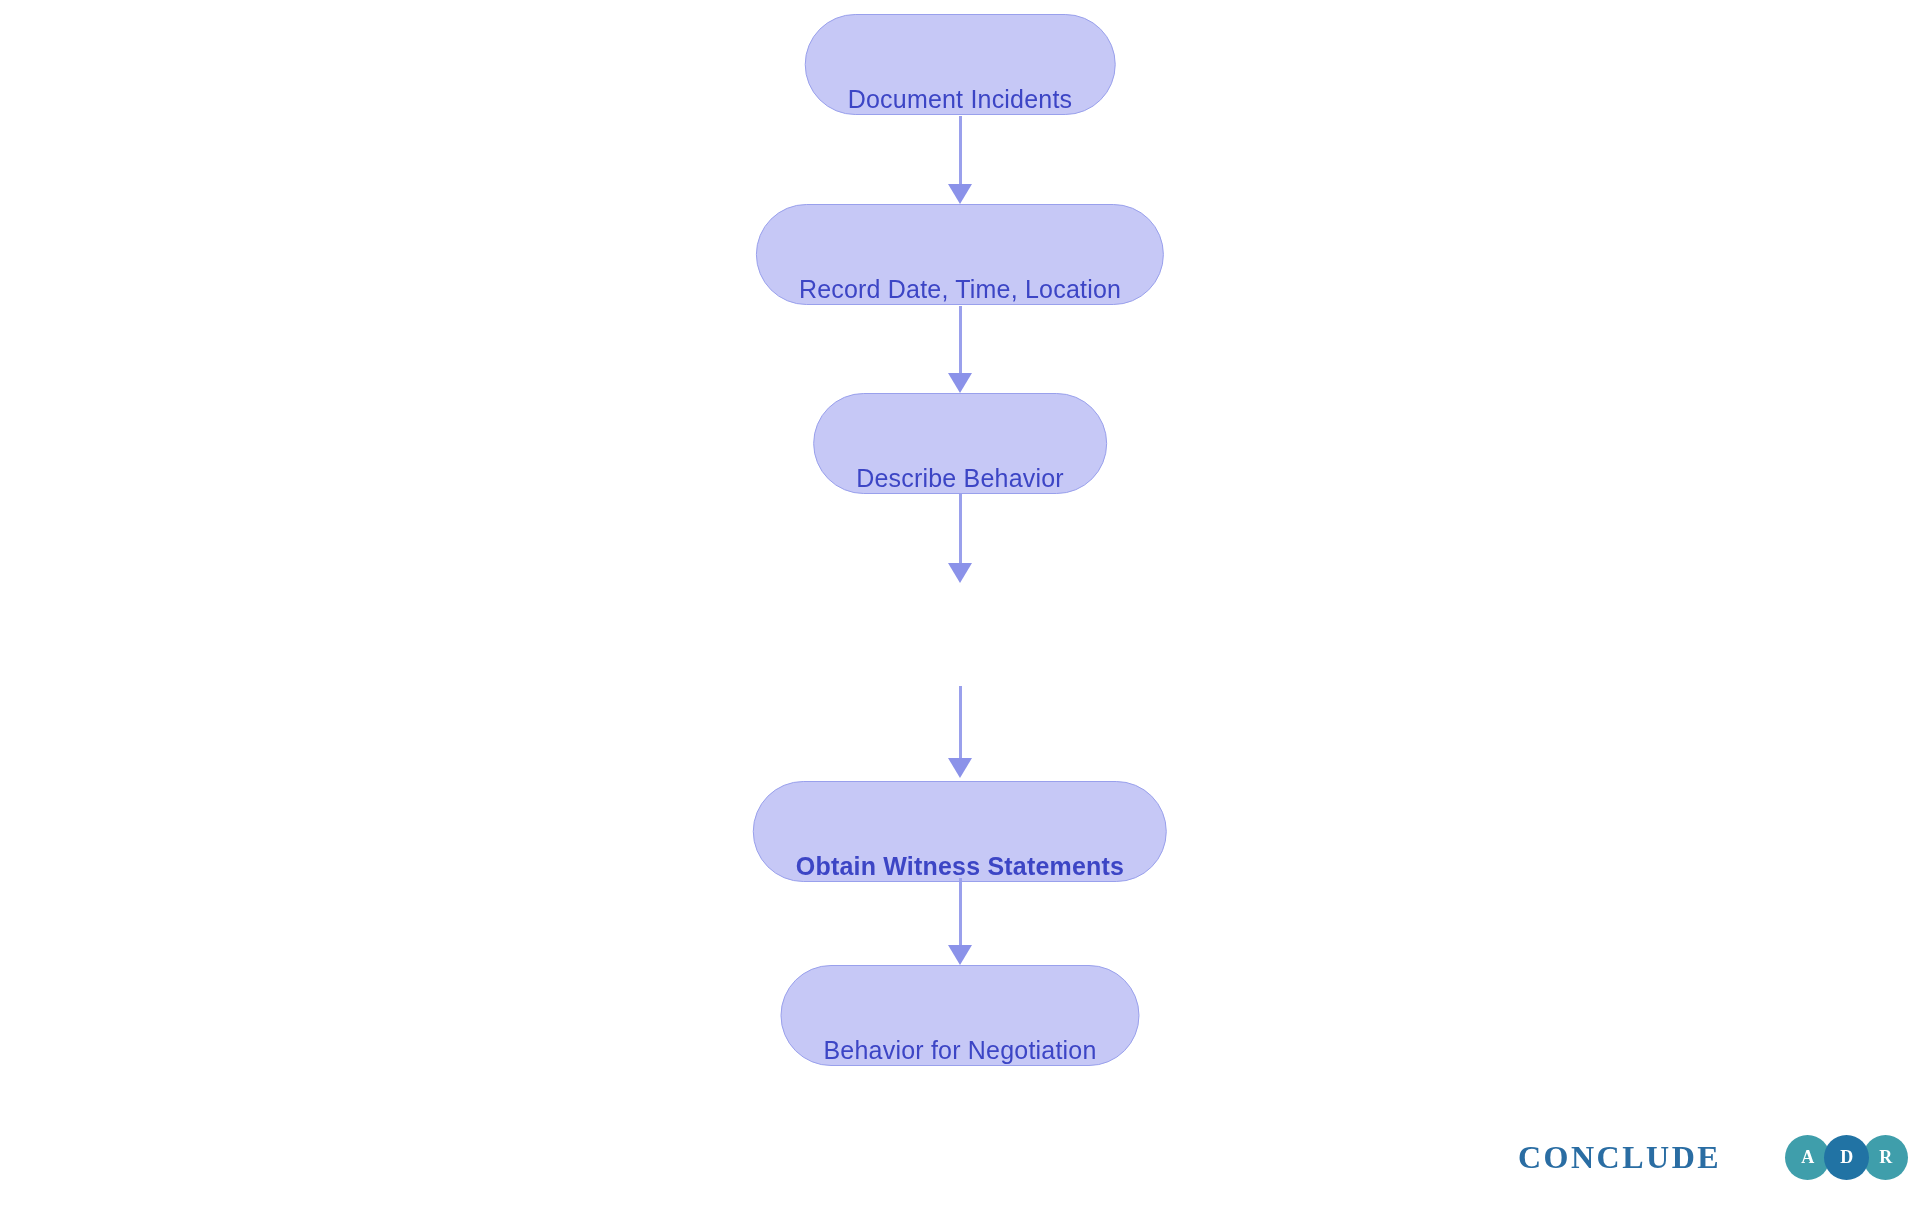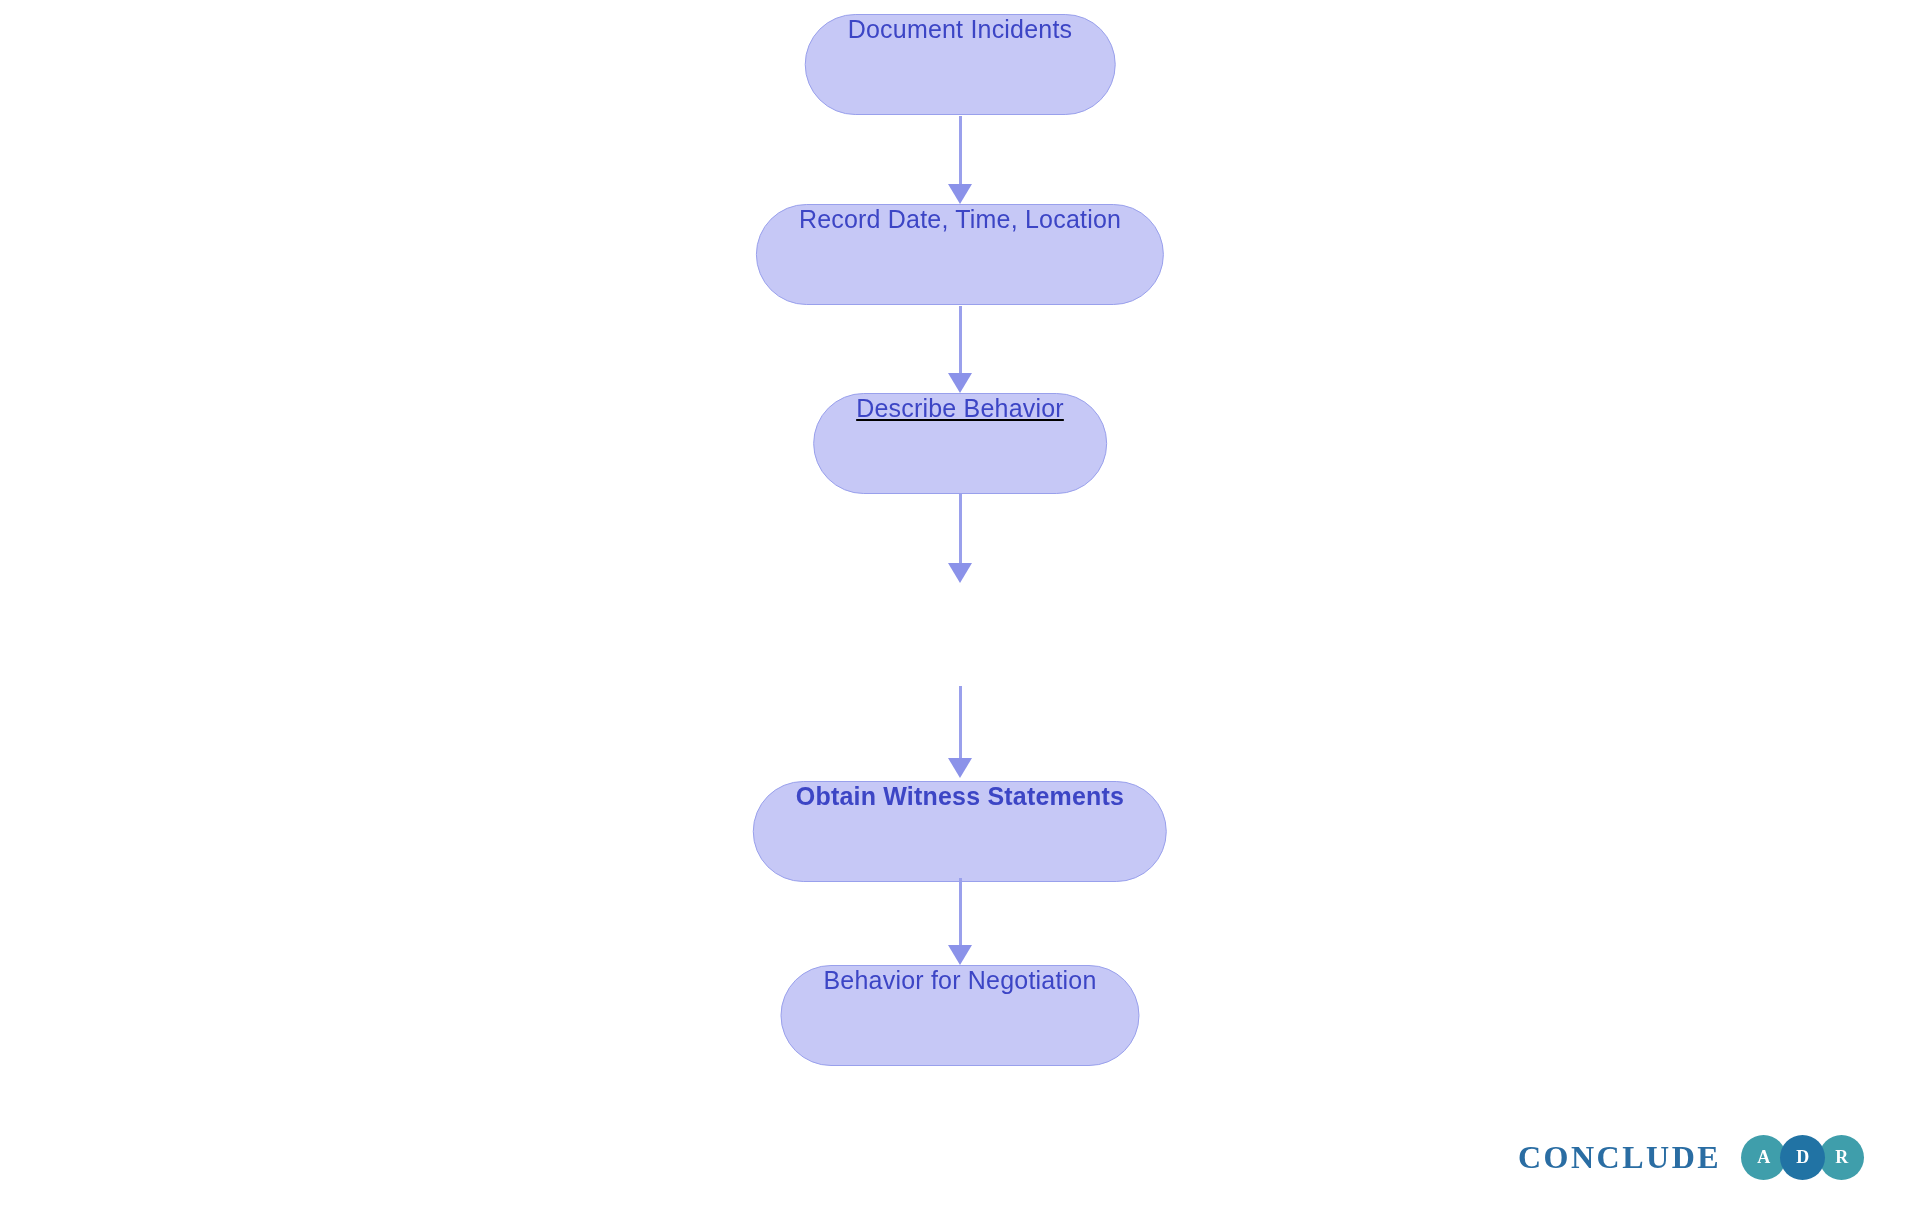--- a/index.html
+++ b/index.html
@@ -17,35 +17,35 @@
   }
   
   .node {
     position: absolute;
     left: 960px;
     transform: translateX(-50%);
     height: 101px;
     padding: 0 42px;
     box-sizing: border-box;
     display: flex;
-    align-items: flex-start;
+    align-items: flex-end;
     justify-content: center;
     background: var(--node-fill, #c6c8f6);
     border: 1.5px solid var(--node-border, #99a0ec);
     border-radius: 51px;
     white-space: nowrap;
   }
   .node-label {
     font-size: 25px;
     letter-spacing: 0.2px;
     color: var(--node-text, #3c45c5);
   }
   .node-1 { top: 14px;  }
   .node-2 { top: 204px; }
-  .node-3 { top: 393px; text-decoration: underline; }
+  .node-3 { top: 393px; }
   .node-4 { top: 583px; }
   .node-5 { top: 781px; font-weight: bold; }
   .node-6 { top: 965px; }
   
   .arrow {
     position: absolute;
     left: 960px;
     transform: translateX(-50%);
     width: 24px;
     display: flex;
@@ -70,20 +70,21 @@
   .arrow-4 { top: 686px; height: 92px; }
   .arrow-5 { top: 878px; height: 87px; }
   
   .logo {
     position: absolute;
     left: 1518px;
     top: 1133px;
     height: 48px;
     display: flex;
     align-items: center;
+    gap: 44px;
   }
   .wordmark {
     font-family: "Liberation Serif", serif;
     font-weight: 700;
     font-size: 32px;
     letter-spacing: 2.5px;
     color: var(--wordmark-color, #2a6da3);
   }
   .badges {
     display: flex;

